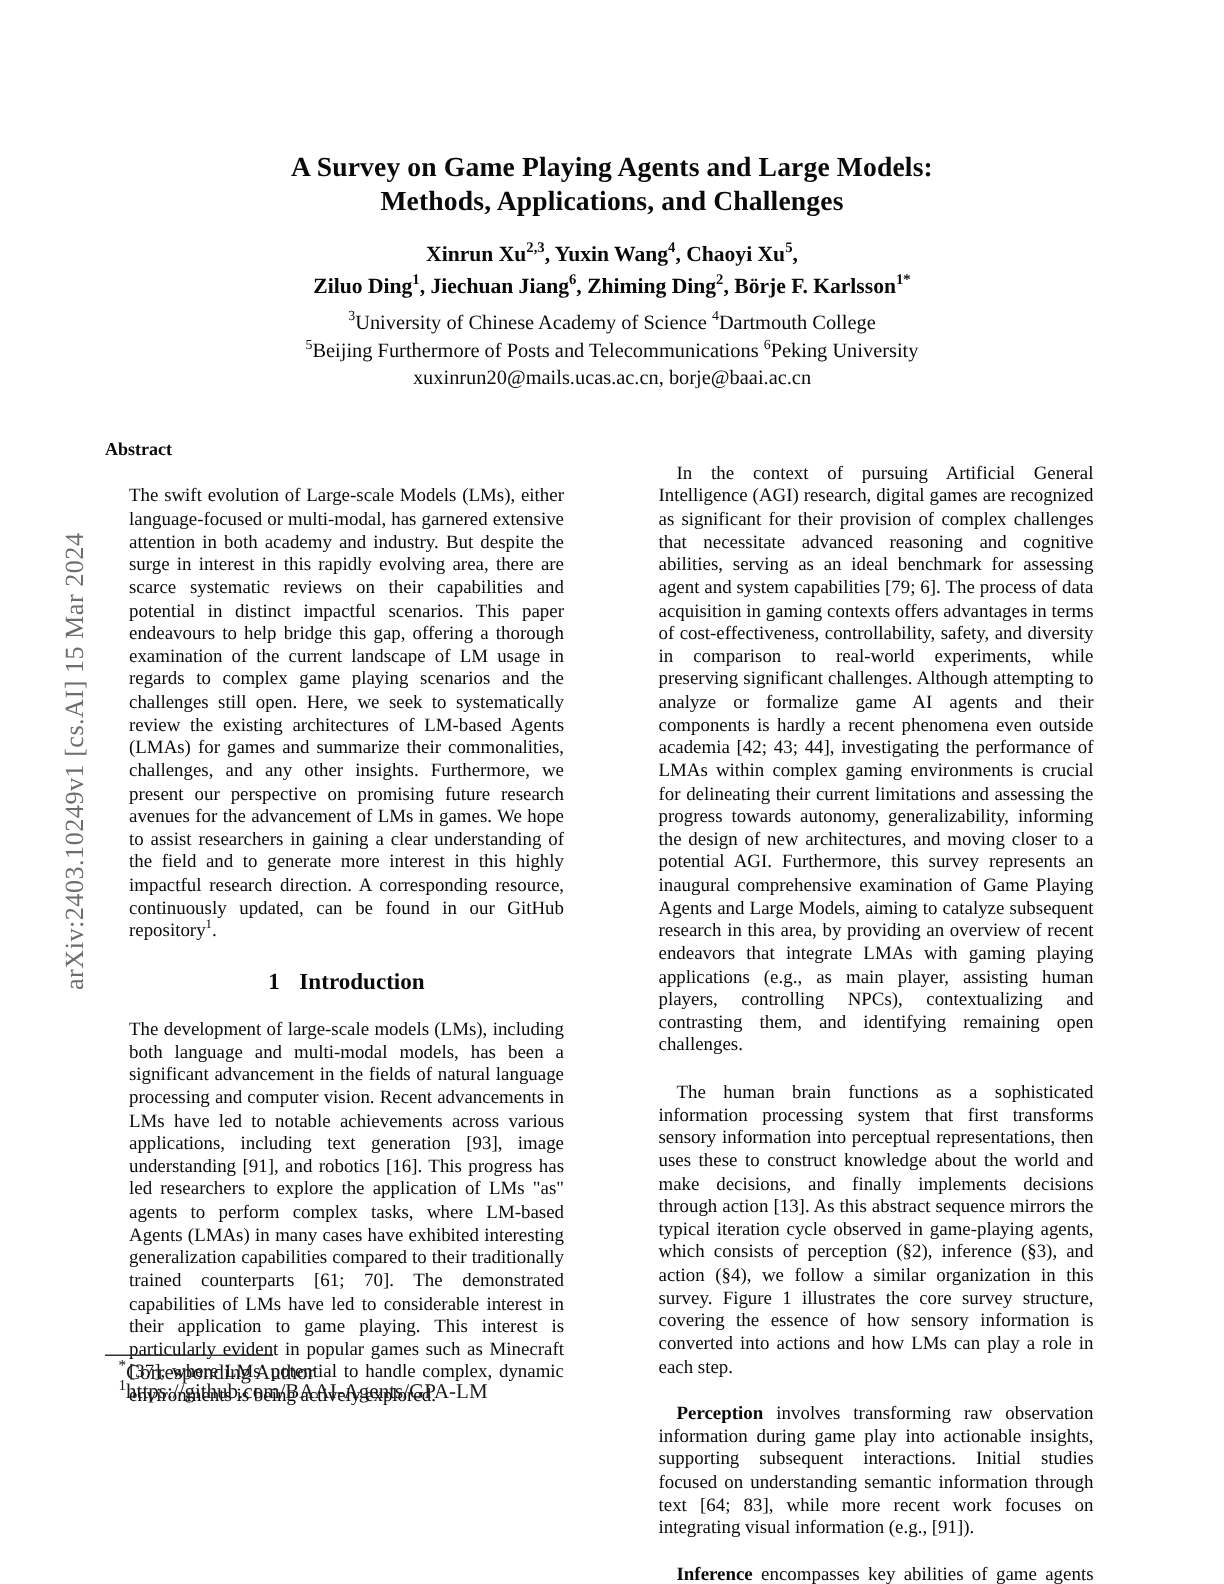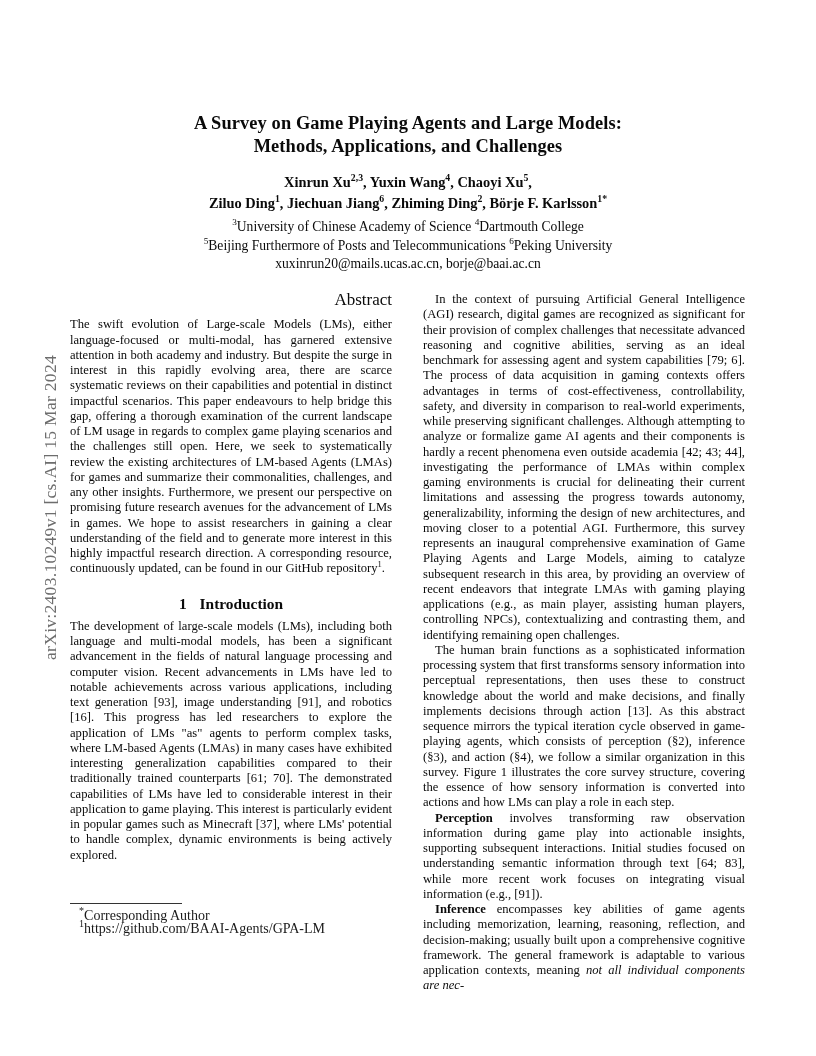--- a/index.html
+++ b/index.html
@@ -44,21 +44,21 @@
     position: absolute;
     left: 0;
     top: 0;
     width: 816px;
     height: 1056px;
   }
 
   #masthead {
     position: absolute;
     left: 62px;
-    top: 112px;
+    top: 100px;
     width: 692px;
     text-align: center;
   }
   #paper-title {
     font-size: 18.4px;
     font-weight: bold;
     line-height: 23px;
     letter-spacing: 0.1px;
   }
   #paper-title .tline { display: block; }
@@ -97,36 +97,36 @@
     font-size: 12.6px;
     line-height: 15.25px;
     text-align: justify;
     text-justify: inter-word;
     hyphens: none;
   }
   #col-left  { left: 70px;  top: 292px; }
   #col-right { left: 423px; top: 292px; }
 
   .abstract-head {
-    text-align: right;
-    font-size: 17px;
-    font-weight: normal;
+    text-align: left;
+    font-size: 12px;
+    font-weight: bold;
     margin: 0 0 10px 0;
   }
 
   .section-head {
     font-size: 15.4px;
     font-weight: bold;
     margin: 19px 0 8px 0;
     text-align: center;
   }
   .section-head .num { margin-right: 13px; }
 
   p.para {
-    margin: 0;
+    margin: 16px;
     text-align: justify;
   }
   p.para + p.para { text-indent: 12px; }
   p.para.no-indent { text-indent: 0; }
   p.para.indent { text-indent: 12px; }
 
   b.run-in { font-weight: bold; }
   i.ital { font-style: italic; }
 
   

